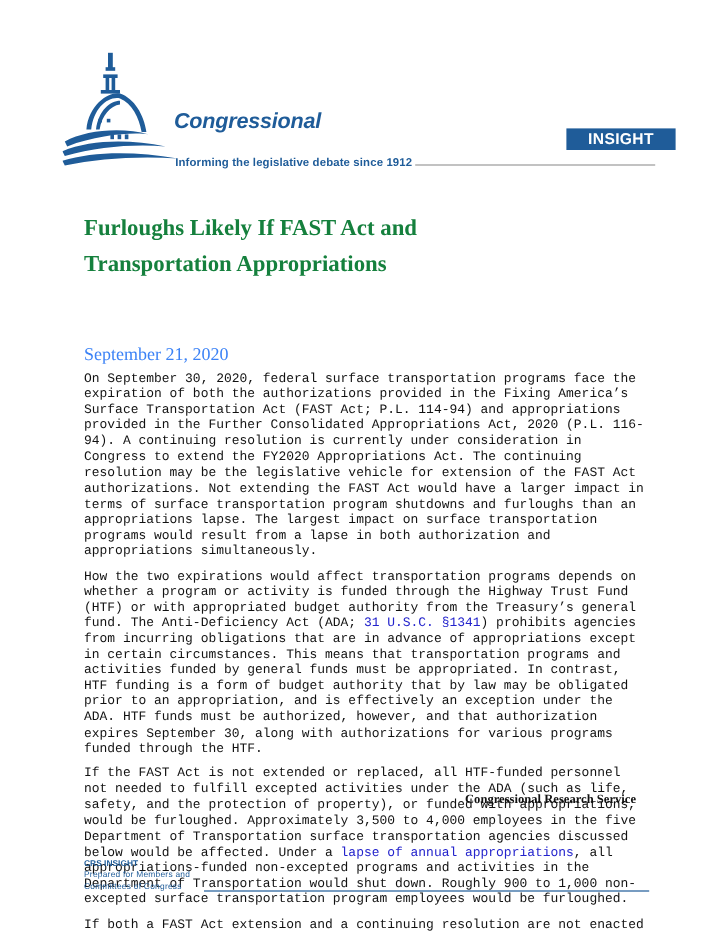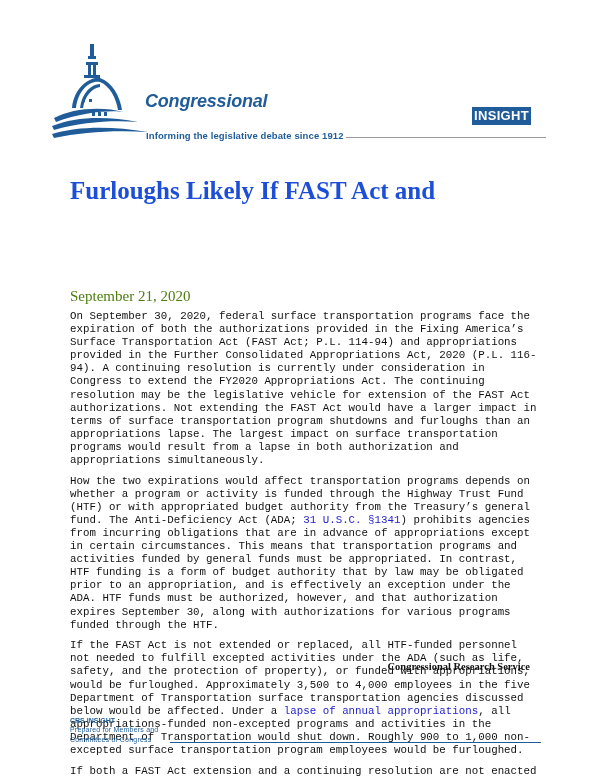--- a/index.html
+++ b/index.html
@@ -3,24 +3,24 @@
   <meta charset="utf-8">
   <style>
     html, body { margin: 0; padding: 0; background: #ffffff; }
     body { width: 600px; height: 777px; position: relative; overflow: hidden; font-family: "Liberation Serif", serif; color: #111; }
     .logo-dome { position: absolute; left: 52px; top: 42px; width: 100px; height: 100px; }
     .logo-text { position: absolute; left: 145px; top: 92px; font-family: "Liberation Sans", sans-serif; font-weight: bold; font-style: italic; color: #1f5c99; font-size: 18px; line-height: 18px; letter-spacing: -0.2px; }
     .logo-text div { white-space: nowrap; }
     .logo-text .l2 { padding-left: 2px; }
     .tagline { position: absolute; left: 146px; top: 130px; font-family: "Liberation Sans", sans-serif; font-size: 9.5px; font-weight: bold; color: #1f5c99; white-space: nowrap; letter-spacing: 0.1px; }
     .header-rule { position: absolute; left: 346px; top: 137px; width: 200px; height: 1px; background: #9a9a9a; }
-    .insight-badge { position: absolute; left: 472px; top: 107px; width: 59px; height: 18px; background: #1f5c99; color: #fff; font-family: "Liberation Sans", sans-serif; font-weight: bold; font-size: 13px; line-height: 18px; text-align: center; letter-spacing: 0.3px; }
+    .insight-badge { position: absolute; left: 472px; top: 107px; width: 91px; height: 18px; background: #1f5c99; color: #fff; font-family: "Liberation Sans", sans-serif; font-weight: bold; font-size: 13px; line-height: 18px; text-align: center; letter-spacing: 0.3px; }
 
-    .title { position: absolute; left: 70px; top: 176px; width: 440px; font-family: "Liberation Serif", serif; font-weight: bold; font-size: 25px; line-height: 30px; color: #1d4ed8; margin: 0; }
-    .date { position: absolute; left: 70px; top: 288px; font-size: 15px; color: #4d7c0f; }
+    .title { position: absolute; left: 70px; top: 176px; width: 440px; font-family: "Liberation Serif", serif; font-weight: bold; font-size: 19px; line-height: 30px; color: #15803d; margin: 0; }
+    .date { position: absolute; left: 70px; top: 288px; font-size: 15px; color: #3b82f6; }
 
     .body { position: absolute; left: 70px; top: 310px; width: 468px; font-size: 10.8px; line-height: 13.1px; color: #111; font-family: Liberation Mono, monospace; }
     .body p { margin: 0 0 7.5px 0; }
     .link { color: #2222cc; }
 
     .sig { position: absolute; right: 70px; top: 659px; text-align: right; font-size: 10.5px; line-height: 16px; color: #111; }
     .sig .org { font-weight: bold; }
 
     .footer { position: absolute; left: 70px; top: 716px; font-family: "Liberation Sans", sans-serif; color: #1f5c99; }
     .footer .f1 { font-size: 7px; font-weight: bold; line-height: 9px; }
@@ -60,20 +60,21 @@
 
 <div class="logo-text">
   <div>Congressional</div>
 </div>
 <div class="tagline">Informing the legislative debate since 1912</div>
 <div class="header-rule"></div>
 <div class="insight-badge">INSIGHT</div>
 
 <h1 class="title">
   <div>Furloughs Likely If FAST Act and</div>
+  <div>Transportation Appropriations</div>
 </h1>
 
 <div class="date">September 21, 2020</div>
 
 <div class="body">
   <p>On September 30, 2020, federal surface transportation programs face the expiration of both the authorizations provided in the Fixing America’s Surface Transportation Act (FAST Act; P.L. 114-94) and appropriations provided in the Further Consolidated Appropriations Act, 2020 (P.L. 116-94). A continuing resolution is currently under consideration in Congress to extend the FY2020 Appropriations Act. The continuing resolution may be the legislative vehicle for extension of the FAST Act authorizations. Not extending the FAST Act would have a larger impact in terms of surface transportation program shutdowns and furloughs than an appropriations lapse. The largest impact on surface transportation programs would result from a lapse in both authorization and appropriations simultaneously.</p>
   <p><span>How the two expirations would affect transportation programs depends on whether a program or activity is funded through the Highway Trust Fund (HTF) or with appropriated budget authority from the Treasury’s general fund. The Anti-Deficiency Act (ADA; </span><a class="link">31 U.S.C. §1341</a><span>) prohibits agencies from incurring obligations that are in advance of appropriations except in certain circumstances. This means that transportation programs and activities funded by general funds must be appropriated. In contrast, HTF funding is a form of budget authority that by law may be obligated prior to an appropriation, and is effectively an exception under the ADA.  HTF funds must be authorized, however, and that authorization expires September 30, along with authorizations for various programs funded through the HTF.</span></p>
   <p><span>If the FAST Act is not extended or replaced, all HTF-funded personnel not needed to fulfill excepted activities under the ADA (such as life, safety, and the protection of property), or funded with appropriations, would be furloughed. Approximately 3,500 to 4,000 employees in the five Department of Transportation surface transportation agencies discussed below would be affected. Under a </span><a class="link">lapse of annual appropriations</a><span>, all appropriations-funded non-excepted programs and activities in the Department of Transportation would shut down. Roughly 900 to 1,000 non-excepted surface transportation program employees would be furloughed.</span></p>
   <p>If both a FAST Act extension and a continuing resolution are not enacted by October 30, 2020, all surface transportation programs would shut down and all non-excepted employees would be furloughed. The total number of employees furloughed would be in the range of 4,400 to 5,000.</p>
 </div>

